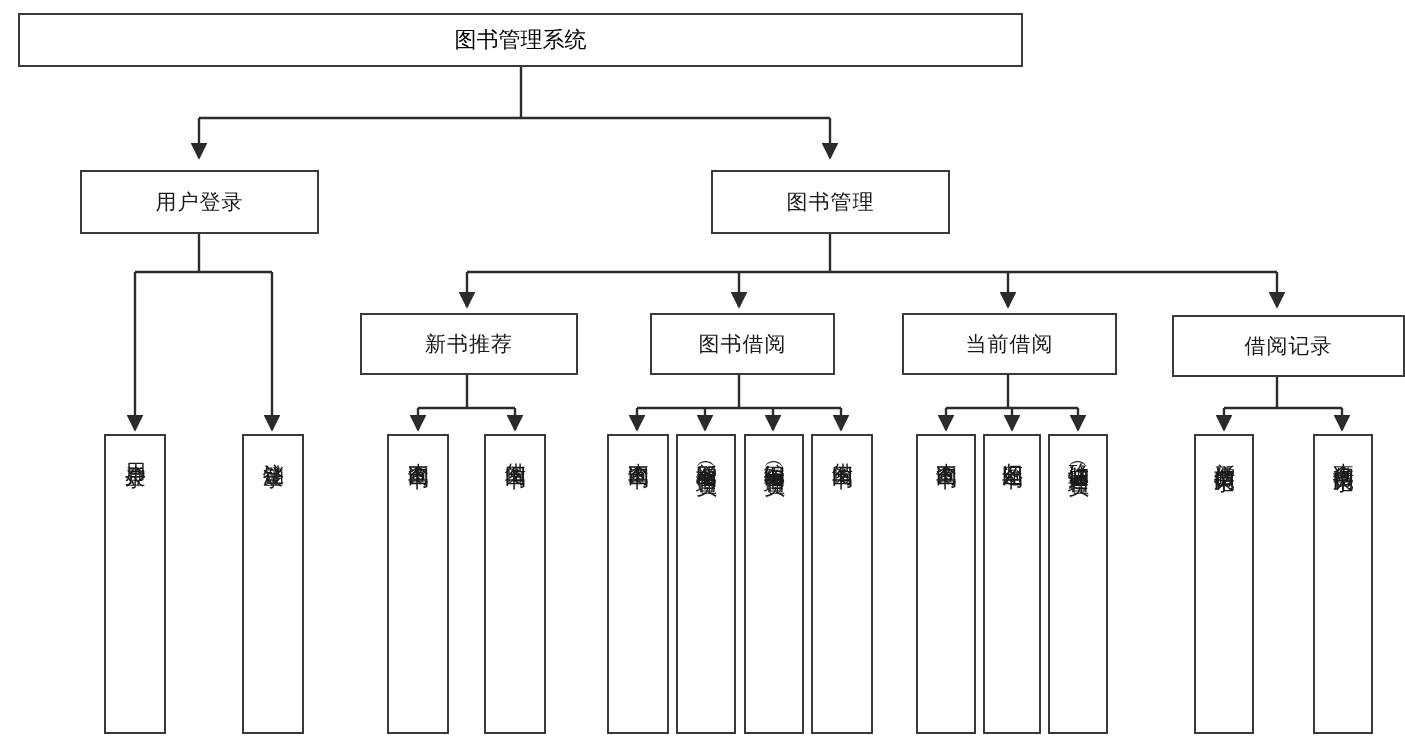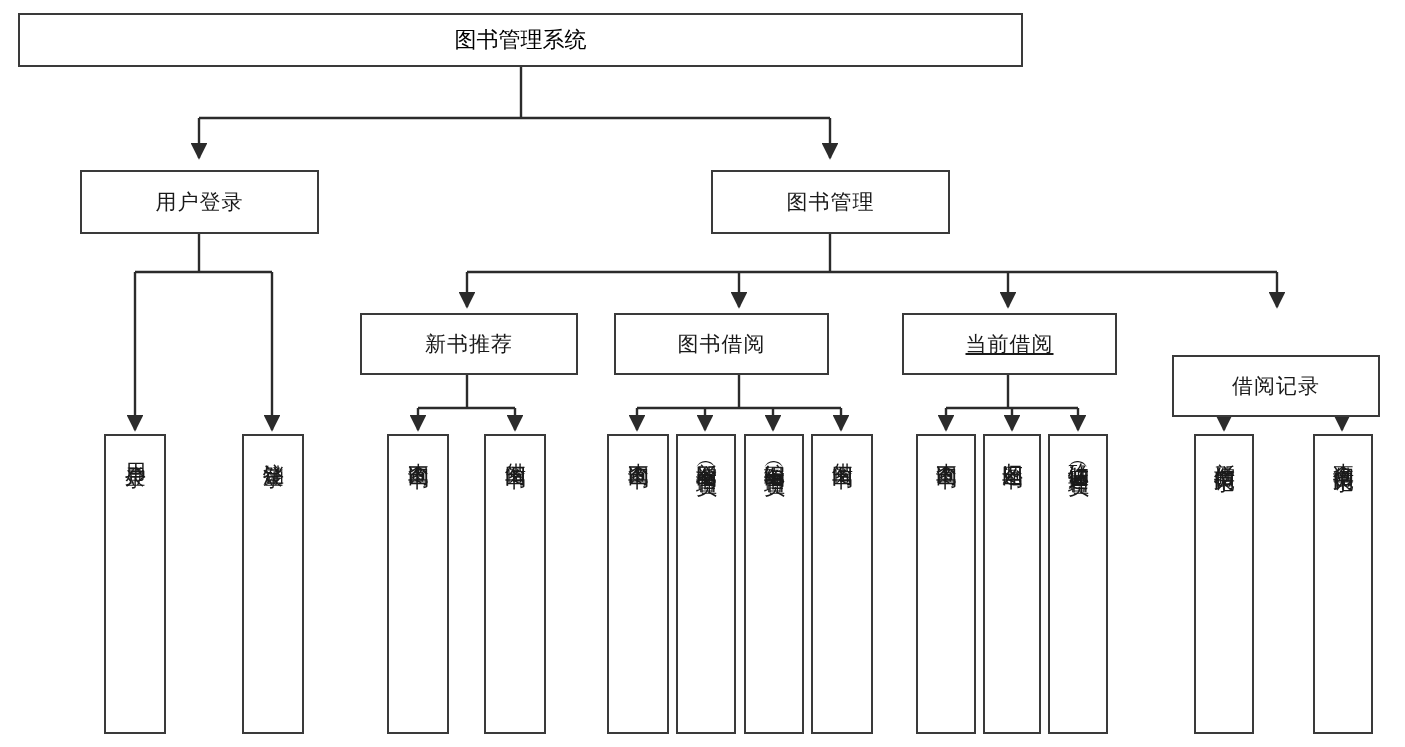--- a/index.html
+++ b/index.html
@@ -116,27 +116,27 @@
   <div class="node-box horizontal" style="left:80px;top:170px;width:239px;height:64px;">
     <span class="hlabel">用户登录</span>
   </div>
   <div class="node-box horizontal" style="left:360px;top:313px;width:218px;height:62px;">
     <span class="hlabel">新书推荐</span>
   </div>
 
   <div class="node-box horizontal" style="left:711px;top:170px;width:239px;height:64px;">
     <span class="hlabel">图书管理</span>
   </div>
-  <div class="node-box horizontal" style="left:614px;top:313px;width:215px;height:62px;text-align:right;">
+  <div class="node-box horizontal" style="left:650px;top:313px;width:185px;height:62px;text-align:right;">
     <span class="hlabel">图书借阅</span>
   </div>
-  <div class="node-box horizontal" style="left:902px;top:313px;width:215px;height:62px;text-decoration:underline;">
+  <div class="node-box horizontal" style="left:902px;top:313px;width:215px;height:62px;">
     <span class="hlabel">当前借阅</span>
   </div>
-  <div class="node-box horizontal" style="left:1172px;top:315px;width:208px;height:62px;margin-top:40px;">
+  <div class="node-box horizontal" style="left:1172px;top:315px;width:233px;height:62px;">
     <span class="hlabel">借阅记录</span>
   </div>
 
   <div class="node-box vertical" style="left:104px;top:434px;width:62px;height:300px;">
     <span class="vlabel">用户登录</span>
   </div>
   <div class="node-box vertical" style="left:242px;top:434px;width:62px;height:300px;">
     <span class="vlabel">注销登录</span>
   </div>
 

